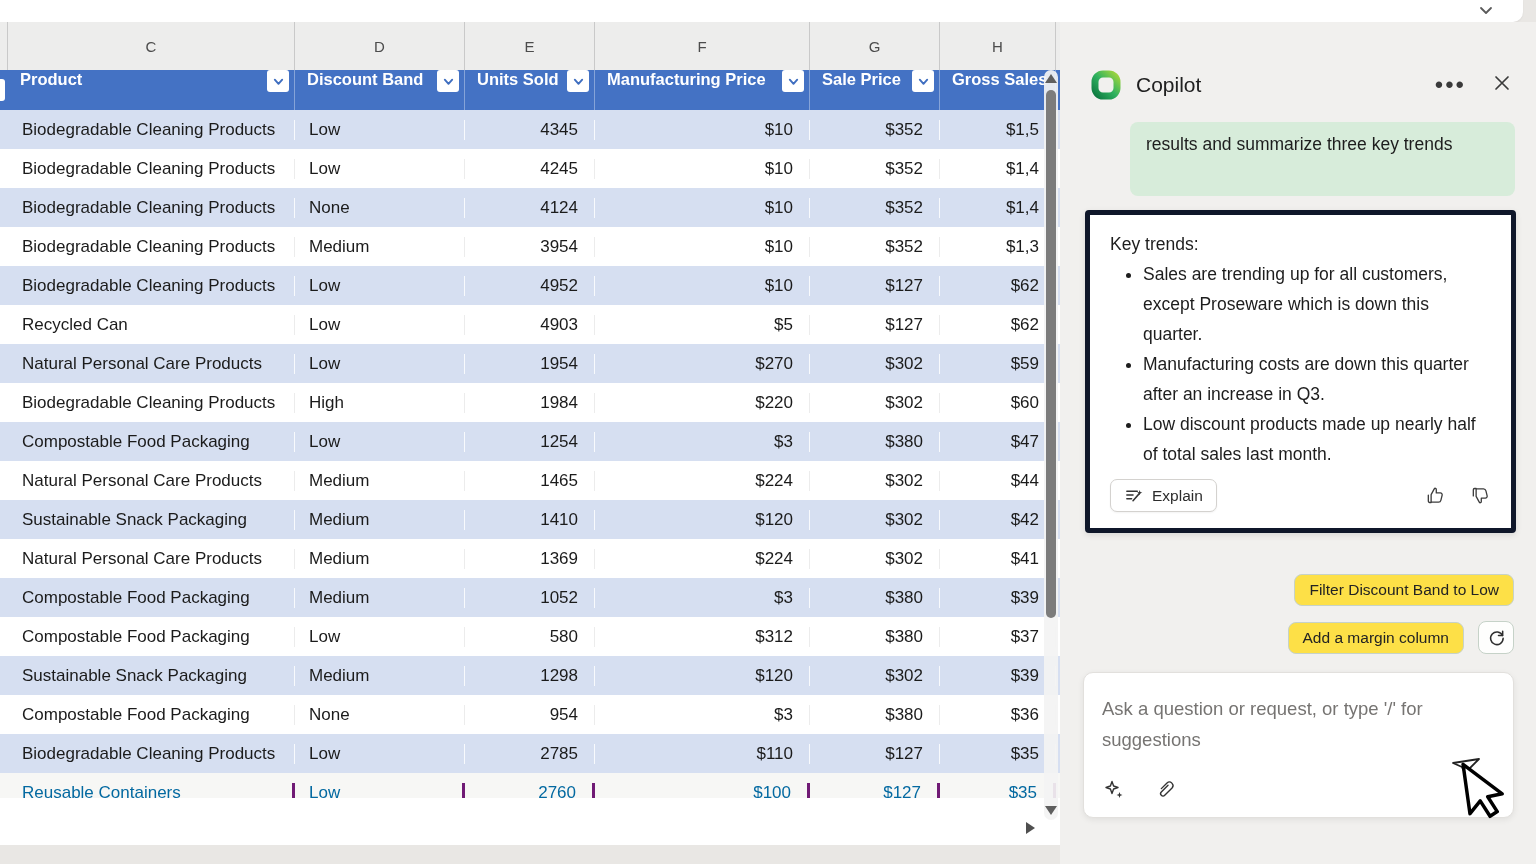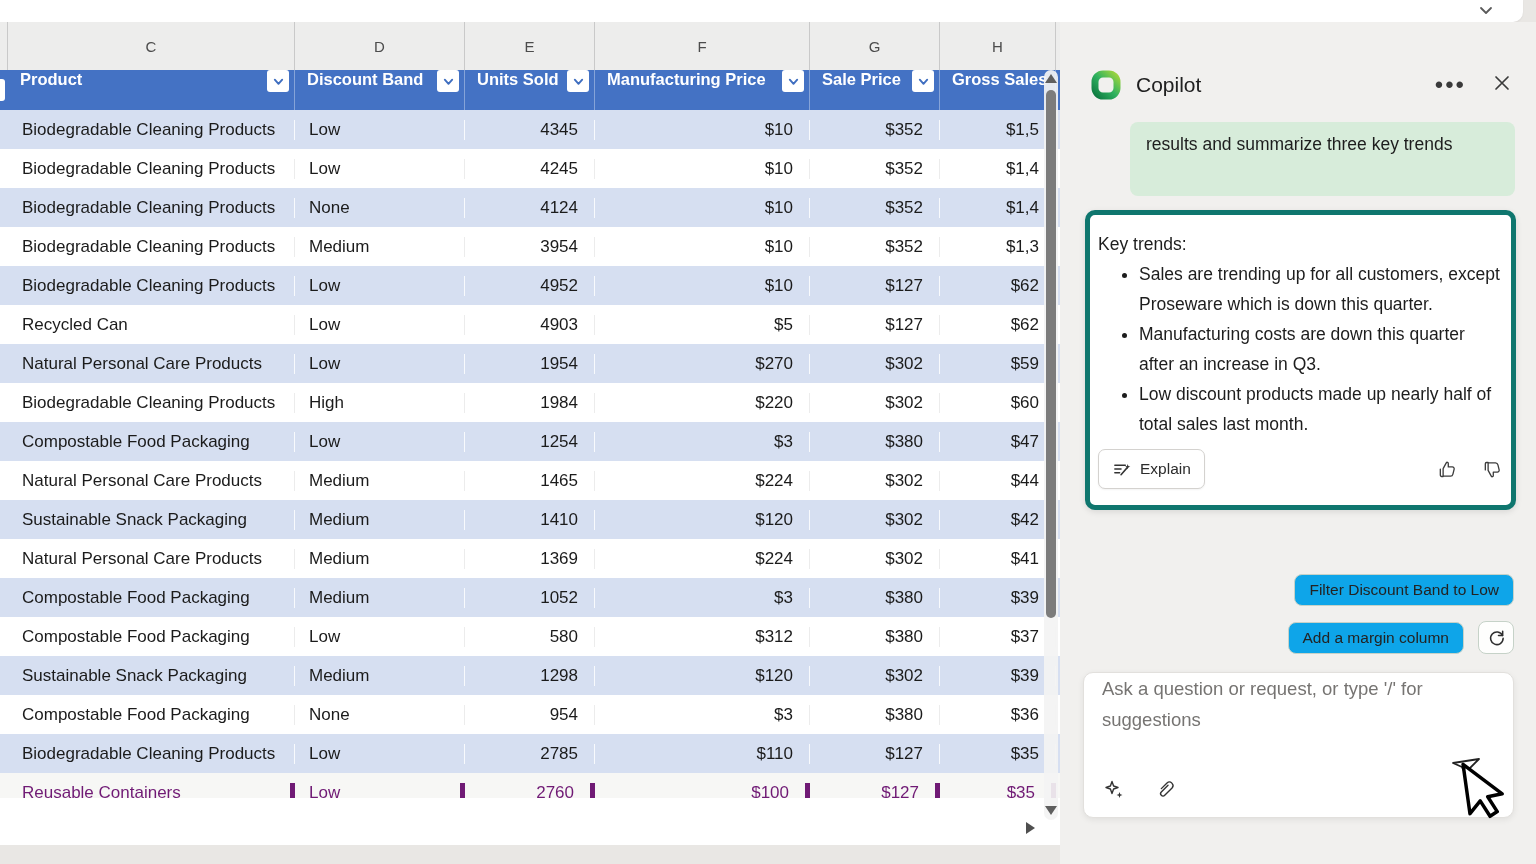--- a/index.html
+++ b/index.html
@@ -27,58 +27,58 @@
   .row{display:flex;height:39px;align-items:center;background:#fff;}
   .row.band{background:#d6dff1;}
   .cell{display:flex;align-items:center;padding:0 14px;font-size:17px;color:#1b1b1b;
     box-sizing:border-box;border-right:1px solid #ececec;white-space:nowrap;overflow:hidden;}
   .row.band .cell{border-right:1px solid #f8fafd;}
   .cell.num{justify-content:flex-end;padding-right:16px;}
   .c0{width:287px;}.c1{width:170px;}.c2{width:130px;}.c3{width:215px;}.c4{width:130px;}.c5{width:116px;}
   .sliver{width:8px;flex:none;}
   .partial-wrap{height:25px;overflow:hidden;}
   .partial-wrap .row{background:#f7f7f5;}
-  .partial-wrap .cell{color:#701a75;border-right:5px solid #701a75;}
+  .partial-wrap .cell{color:#0369a1;border-right:3px solid #701a75;}
   
   .vscroll{position:absolute;left:1044px;top:48px;width:14px;height:750px;background:rgba(243,243,243,.92);border-radius:7px;}
   .vscroll .up{position:absolute;left:1px;top:4px;width:0;height:0;border-left:6px solid transparent;border-right:6px solid transparent;border-bottom:9px solid #5f5f5f;}
   .vscroll .thumb{position:absolute;left:2px;top:20px;width:10px;height:528px;background:#7c7c7c;border-radius:5px;}
   .vscroll .down{position:absolute;left:1px;top:736px;width:0;height:0;border-left:6px solid transparent;border-right:6px solid transparent;border-top:9px solid #5f5f5f;}
   .hscroll-right{position:absolute;left:1026px;top:800px;width:0;height:0;
     border-top:6px solid transparent;border-bottom:6px solid transparent;border-left:9px solid #4f4f4f;}
   
   .sidebar{position:absolute;left:1060px;top:22px;width:476px;height:842px;background:#f1f0ee;}
   .cop-header{position:absolute;left:30px;top:40px;right:24px;height:46px;display:flex;align-items:center;}
   .cop-title{font-size:21px;font-weight:400;color:#202020;margin-left:14px;}
   .cop-actions{margin-left:auto;display:flex;align-items:center;gap:26px;}
   .dots{color:#3a3a3a;font-size:24px;letter-spacing:2px;line-height:10px;cursor:pointer;}
   .closex{color:#3a3a3a;cursor:pointer;}
   .bubble{position:absolute;left:70px;right:21px;top:100px;height:74px;box-sizing:border-box;
     background:#d7ecda;border-radius:8px;padding:7px 16px;overflow:hidden;
     font-size:17.5px;line-height:30px;color:#1d1d1d;}
   .trends{position:absolute;left:25px;right:20px;top:188px;box-sizing:border-box;
-    background:#fff;border:5px solid #0f766e;border-radius:10px;padding:14px 8px 16px;
+    background:#fff;border:5px solid #0f172a;border-radius:4px;padding:14px 20px 16px;
     box-shadow:0 2px 6px rgba(0,0,0,.10);}
   .trends .intro{font-size:17.5px;line-height:30px;color:#1d1d1d;}
   .trends ul{margin:0;padding:0 0 0 33px;}
-  .trends li{font-size:17.5px;line-height:30px;color:#1d1d1d;margin-left:8px;}
+  .trends li{font-size:17.5px;line-height:30px;color:#1d1d1d;}
   .trends-footer{display:flex;align-items:center;margin-top:10px;}
-  .explain-btn{display:inline-flex;align-items:center;gap:9px;height:40px;padding:0 13px;
+  .explain-btn{display:inline-flex;align-items:center;gap:9px;height:33px;padding:0 13px;
     background:#fff;border:1px solid #d4d2cf;border-radius:7px;font-size:15.5px;color:#2c2c2c;cursor:pointer;
     box-shadow:0 1px 2px rgba(0,0,0,.05);}
   .feedback{margin-left:auto;display:flex;align-items:center;gap:24px;color:#3c3c3c;}
   .feedback svg{cursor:pointer;}
   .pills{position:absolute;right:22px;top:552px;display:flex;flex-direction:column;align-items:flex-end;gap:15px;}
   .pill-row{display:flex;align-items:center;gap:14px;}
-  .pill{height:32px;display:inline-flex;align-items:center;padding:0 14px;background:#0ea5e9;
+  .pill{height:32px;display:inline-flex;align-items:center;padding:0 14px;background:#fde047;
     border:1px solid #c6d2c8;border-radius:8px;font-size:15.5px;color:#232323;cursor:pointer;white-space:nowrap;}
   .refresh-btn{width:36px;height:33px;display:flex;align-items:center;justify-content:center;background:#fefefd;
     border:1px solid #c6d2c8;border-radius:8px;color:#2e2e2e;cursor:pointer;}
   .inputbox{position:absolute;left:23px;right:22px;top:650px;height:146px;box-sizing:border-box;
-    background:#fff;border:1px solid #e2e0dd;border-radius:10px;padding:0 18px;
+    background:#fff;border:1px solid #e2e0dd;border-radius:10px;padding:20px 18px;
     box-shadow:0 2px 6px rgba(0,0,0,.07);cursor:text;}
   .placeholder{font-size:18.5px;line-height:31px;color:#767472;}
   .input-icons{position:absolute;left:20px;bottom:16px;display:flex;align-items:center;gap:28px;color:#333;}
   .input-icons svg{cursor:pointer;}
   .send{position:absolute;right:30px;bottom:26px;color:#2a2a2a;}
   .cursor{position:absolute;left:1452px;top:756px;z-index:50;}
 </style>
 </head>
 <body>
 

